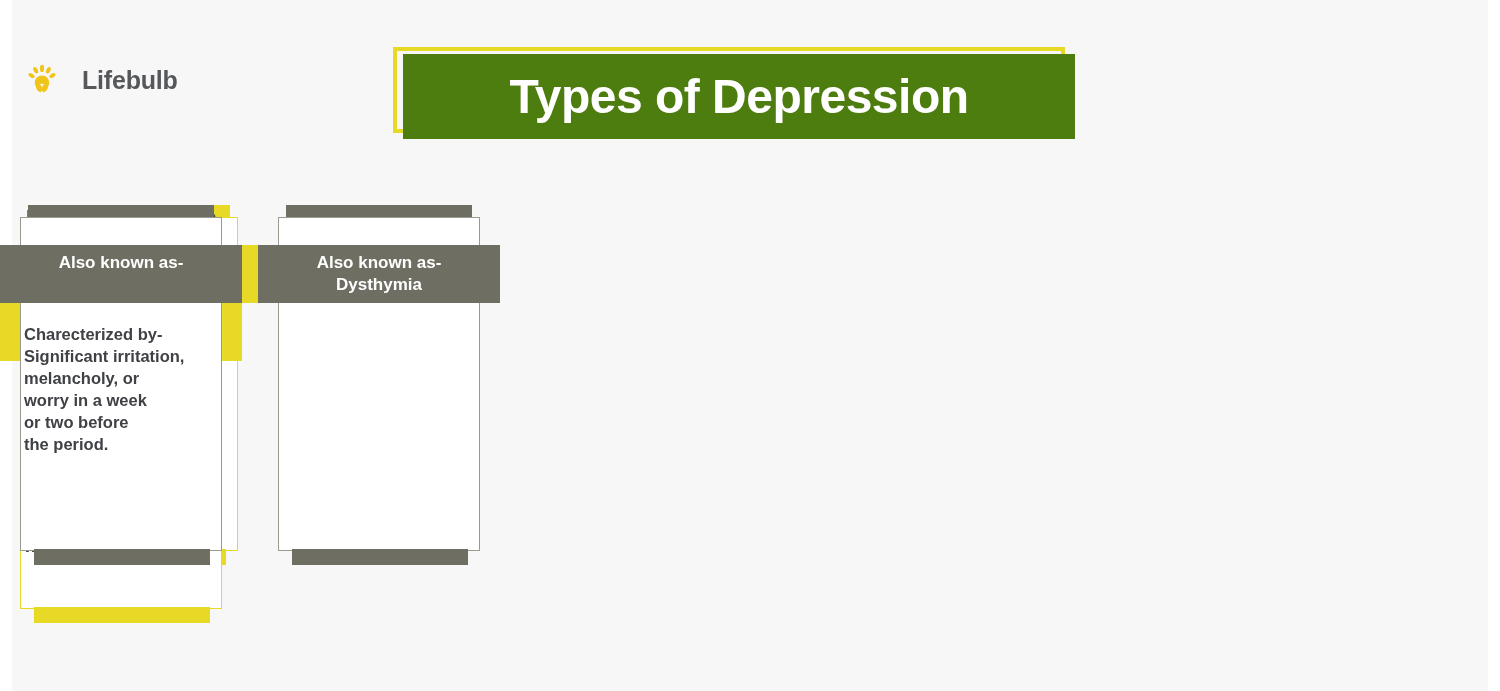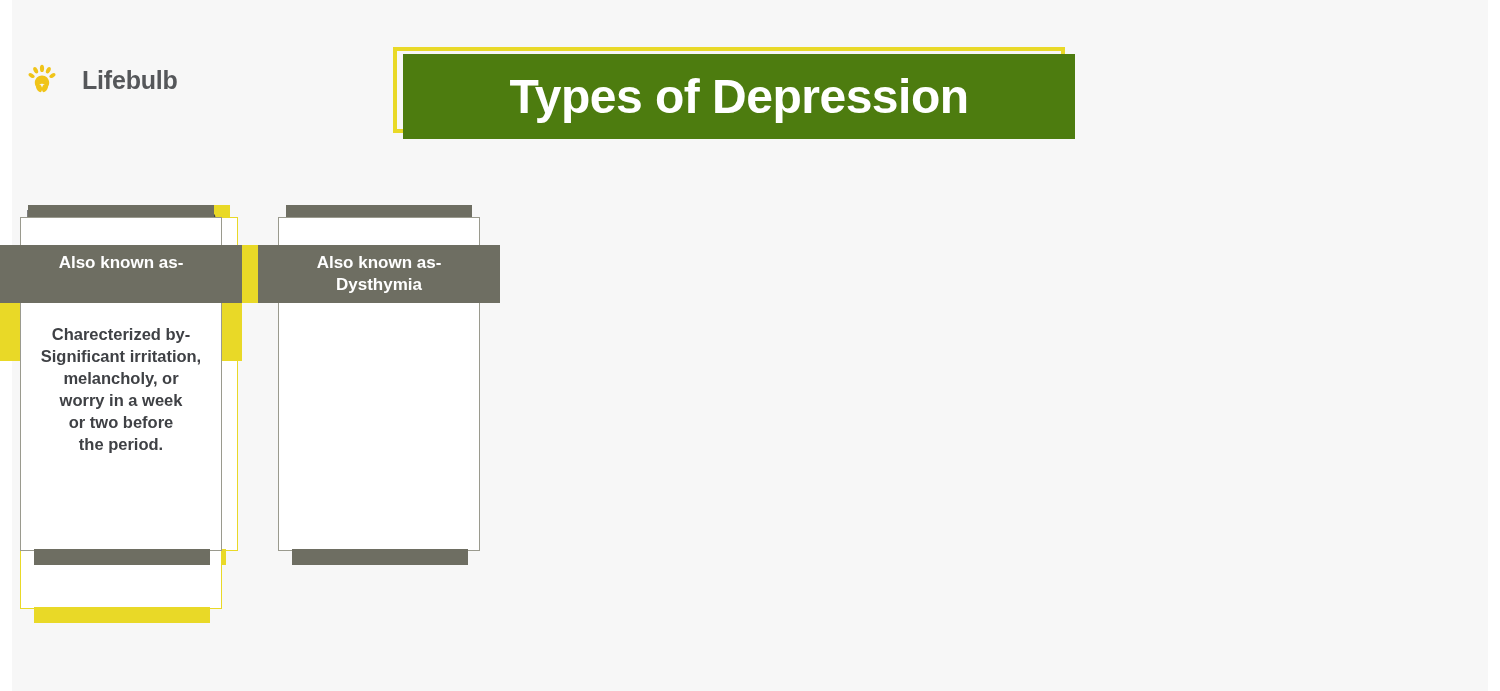--- a/index.html
+++ b/index.html
@@ -170,21 +170,20 @@
   .col.gray .foot { background: #6e6e62; }
   .col.gray .banner { background: #6e6e62; color: #ffffff; }
 
   .banner-line { display: block; white-space: nowrap; }
 
   .body-text {
     position: absolute;
     top: 118px;
     left: 24px;
     width: 194px;
-    text-align: center;
     font-size: 16.5px;
     line-height: 22px;
     color: #3f4145;
     font-weight: 600;
     white-space: pre-line;
   }
 
   
   #col-1 { left: 16px;   }
   #col-2 { left: 258px;  }

